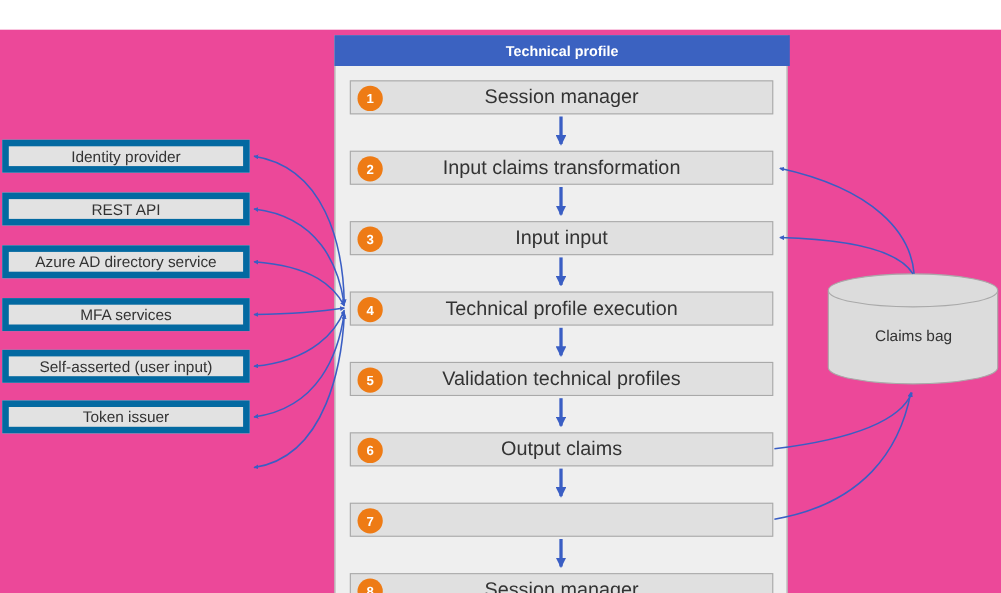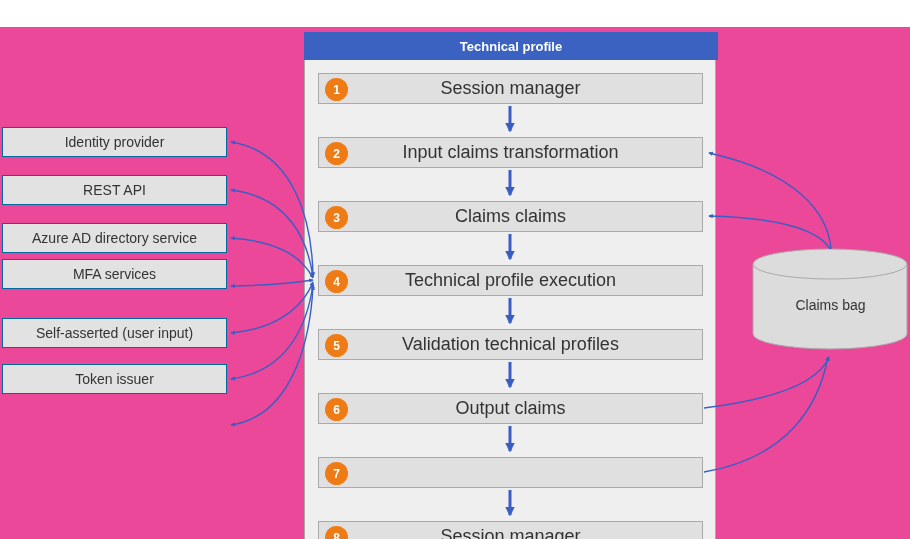--- a/index.html
+++ b/index.html
@@ -66,21 +66,21 @@
   .step-label {
     font-size: 18px;
     color: #333333;
     white-space: nowrap;
   }
   .source-box {
     position: absolute;
     left: 2px;
     width: 225px; height: 30px;
     background: #e2e2e2;
-    border: 1px solid #0369a1;
+    border: 6px solid #0369a1;
     box-sizing: border-box;
     display: flex;
     align-items: center;
     justify-content: center;
   }
   .source-label {
     font-size: 14px;
     color: #333333;
     white-space: nowrap;
   }
@@ -151,21 +151,21 @@
   <div class="step-box" style="top:46px">
     <span class="step-num">1</span>
     <span class="step-label">Session manager</span>
   </div>
   <div class="step-box" style="top:110px">
     <span class="step-num">2</span>
     <span class="step-label">Input claims transformation</span>
   </div>
   <div class="step-box" style="top:174px">
     <span class="step-num">3</span>
-    <span class="step-label">Claims claims</span>
+    <span class="step-label">Input input</span>
   </div>
   <div class="step-box" style="top:238px">
     <span class="step-num">4</span>
     <span class="step-label">Technical profile execution</span>
   </div>
   <div class="step-box" style="top:302px">
     <span class="step-num">5</span>
     <span class="step-label">Validation technical profiles</span>
   </div>
   <div class="step-box" style="top:366px">
@@ -182,21 +182,21 @@
 
   <div class="source-box" style="top:100px">
     <span class="source-label">Identity provider</span>
   </div>
   <div class="source-box" style="top:148px">
     <span class="source-label">REST API</span>
   </div>
   <div class="source-box" style="top:196px">
     <span class="source-label">Azure AD directory service</span>
   </div>
-  <div class="source-box" style="top:232px">
+  <div class="source-box" style="top:244px">
     <span class="source-label">MFA services</span>
   </div>
   <div class="source-box" style="top:337px">
     <span class="source-label">Token issuer</span>
   </div>
   <div class="source-box" style="top:291px">
     <span class="source-label">Self-asserted (user input)</span>
   </div>
 
 </div>

